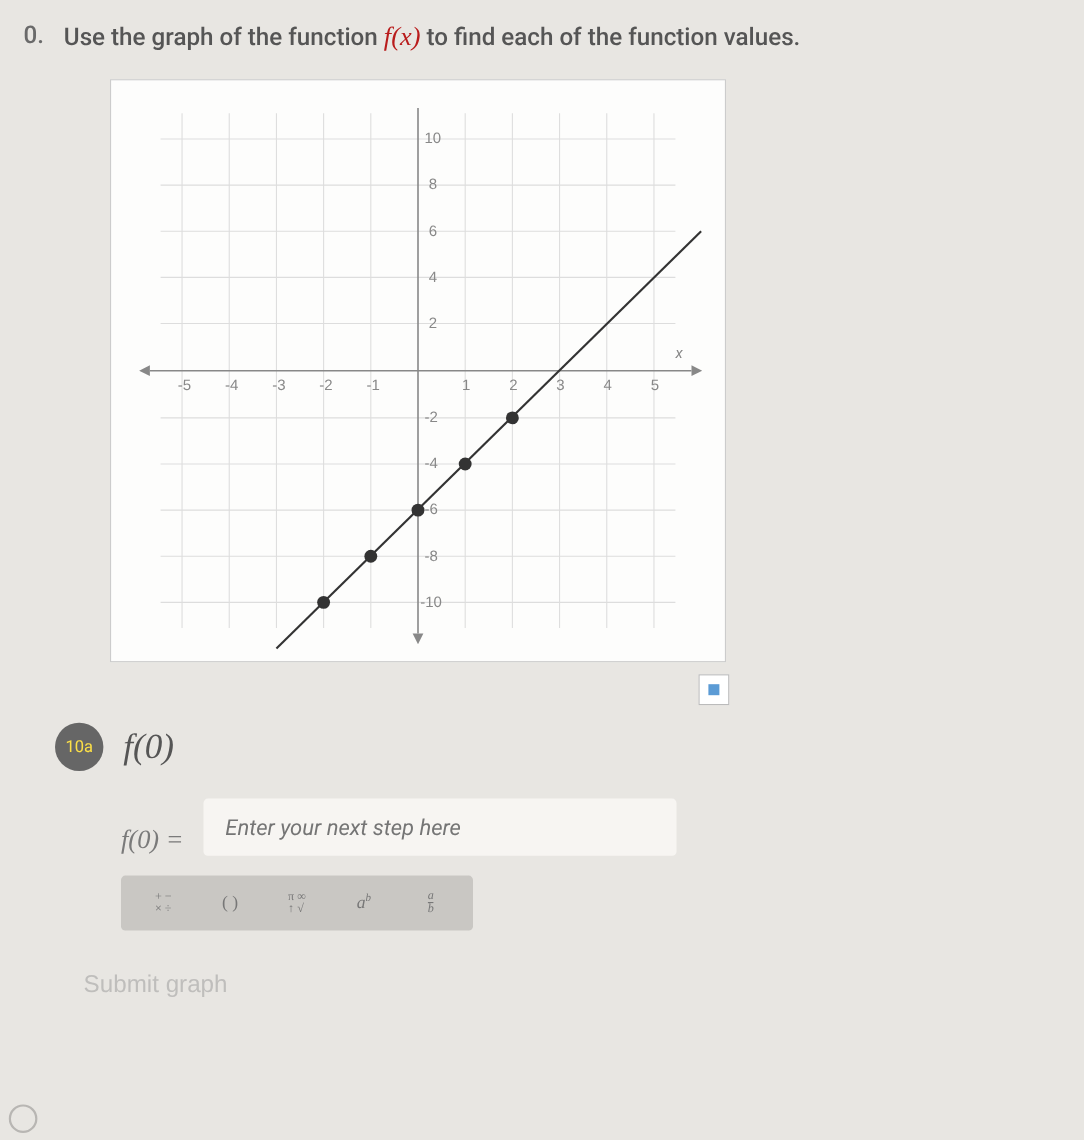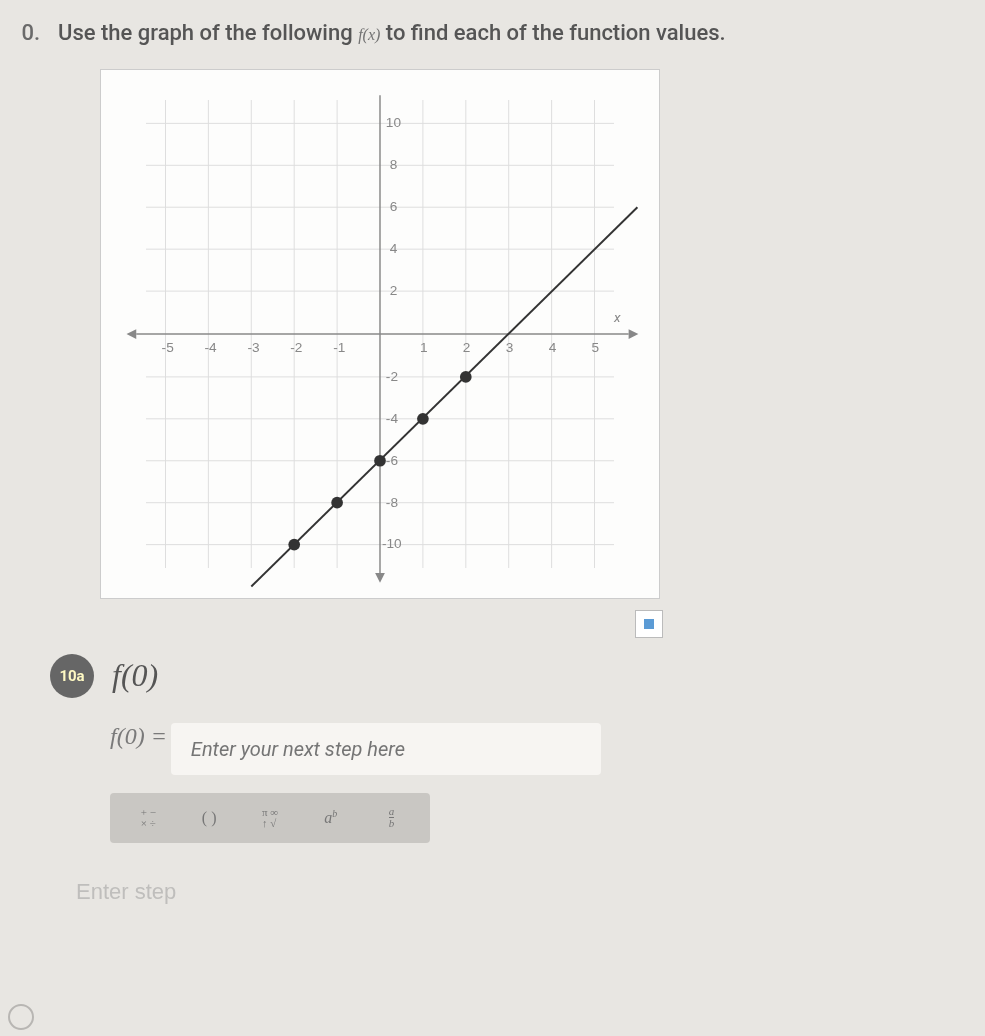--- a/index.html
+++ b/index.html
@@ -10,21 +10,21 @@
     height: 1036px;
     padding: 0;
     color: #4a4a4a;
     overflow: hidden;
     position: relative;
   }
   .container { padding: 10px 30px 0 10px; }
   .question-row { display: flex; gap: 18px; align-items: flex-start; padding-left: 0; padding-top: 8px; }
   .qnum { font-size: 22px; color: #6a6a6a; font-weight: 500; margin-top: 2px; width: 30px; text-align: right; }
   .prompt { font-size: 22px; color: #555; font-weight: 500; line-height: 1.4; }
-  .fx { font-family: "Georgia", "Times New Roman", serif; font-style: italic; font-size: 16px; color: #737373; }
+  .fx { font-family: "Georgia", "Times New Roman", serif; font-style: italic; font-size: 24px; color: #b91c1c; }
   .graph-wrap { margin: 20px 0 0 90px; width: 560px; }
   .graph-card {
     background: #fdfdfc;
     border: 1px solid #ccc;
     padding: 6px;
     width: 560px;
     height: 530px;
     position: relative;
   }
   .graph-card svg { width: 100%; height: 100%; }
@@ -39,28 +39,28 @@
     position: absolute; right: -4px; bottom: -40px;
     width: 28px; height: 28px;
     border: 1px solid #bbb;
     background: #fff;
     display: flex; align-items: center; justify-content: center;
   }
   .enlarge-btn .inner { width: 10px; height: 10px; background: #5b9bd5; }
   .subq { margin: 55px 0 0 40px; display: flex; align-items: center; gap: 18px; }
   .badge {
     width: 44px; height: 44px; border-radius: 50%;
-    background: #666; color: #fef9c3;
+    background: #666; color: #fde047;
     display: flex; align-items: center; justify-content: center;
-    font-size: 15px; font-weight: 700;
+    font-size: 15px; font-weight: 400;
   }
   .subq-label { font-family: Georgia, serif; font-style: italic; font-size: 32px; color: #555; }
   .answer-row {
     margin: 25px 0 0 100px;
-    display: flex; align-items: flex-start; gap: 4px;
+    display: flex; align-items: flex-end; gap: 18px;
   }
   .answer-prefix { font-family: Georgia, serif; font-style: italic; font-size: 24px; color: #7a7a7a; }
   .answer-input {
     background: #f7f5f2;
     border: none;
     padding: 14px 20px;
     font-size: 20px;
     color: #14532d;
     width: 430px;
     border-radius: 4px;
@@ -111,21 +111,21 @@
     background: #e8e6e2;
   }
 </style>
 </head>
 <body>
 
 <div class="container">
   <div class="question-row">
     <div class="qnum">0.</div>
     <div class="prompt">
-      <span>Use the graph of the following </span>
+      <span>Use the graph of the function </span>
       <span class="fx">f(x)</span>
       <span> to find each of the function values.</span>
     </div>
   </div>
 
   <div class="graph-wrap">
     <div class="graph-card">
       <svg viewBox="0 0 560 520">
 
         <g>
@@ -223,17 +223,17 @@
     </div>
     <div class="tool">
       <span><i>a</i><sup style="font-size:10px"><i>b</i></sup></span>
     </div>
     <div class="tool">
       <span style="display:inline-block;text-align:center;font-size:11px;line-height:1"><i>a</i><br><span style="border-top:1px solid #777;display:block"><i>b</i></span></span>
     </div>
   </div>
 
   <div class="submit-row">
-    <button class="submit-btn">Enter step</button>
+    <button class="submit-btn">Submit graph</button>
   </div>
 </div>
 
 <div class="bottom-circle"></div>
 
 </body></html>

